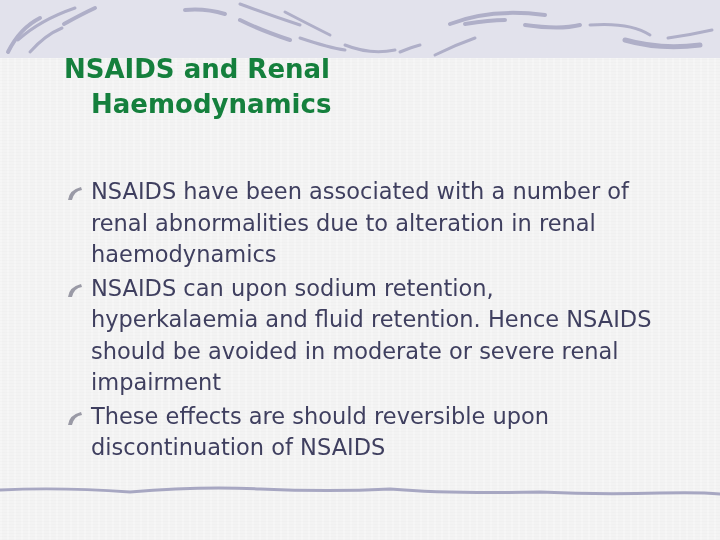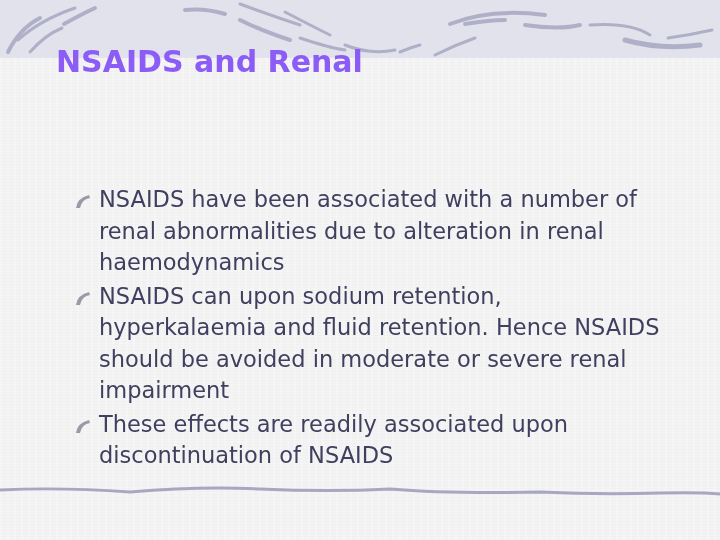--- a/index.html
+++ b/index.html
@@ -11,27 +11,27 @@
       repeating-linear-gradient(90deg, rgba(255,255,255,0.25) 0px, rgba(255,255,255,0.25) 2px, transparent 2px, transparent 7px);
     font-family: "DejaVu Sans", sans-serif;
   }
   .top-band {
     position: absolute; left: 0; top: 0; width: 720px; height: 58px;
     background: #e2e2ec;
   }
   .top-band svg, .bottom-rule svg { position: absolute; left: 0; top: 0; }
   .title {
     position: absolute; left: 56px; top: 44px; width: 600px;
-    color: #8b5cf6; font-weight: bold; font-size: 30px; line-height: 35px;
-    margin: 0;
+    color: #15803d; font-weight: bold; font-size: 26px; line-height: 35px;
+    margin: 8px;
   }
   .title .line2 { display: block; padding-left: 27px; }
   .bullets {
     position: absolute; left: 58px; top: 168px; width: 600px;
-    margin: 16px; padding: 0; list-style: none;
+    margin: 8px; padding: 0; list-style: none;
     color: #3f3f5f; font-size: 22.5px; line-height: 31.5px;
   }
   .bullets li { position: relative; padding-left: 25px; margin-bottom: 2px; }
   .bullet-icon {
     position: absolute; left: 0; top: 9px; width: 18px; height: 16px;
   }
   .bottom-rule { position: absolute; left: 0; top: 480px; width: 720px; height: 20px; }
 </style>
 </head>
 <body>
@@ -56,40 +56,41 @@
       <path d="M525 25 Q560 30 580 25" stroke-width="4"></path>
       <path d="M590 25 Q630 22 650 35" stroke-width="3"></path>
       <path d="M625 40 Q660 50 700 45" stroke-width="5"></path>
       <path d="M668 38 Q690 35 712 30" stroke-width="3"></path>
     </g>
   </svg>
 </div>
 
 <h1 class="title">
   <span>NSAIDS and Renal</span>
+  <span class="line2">Haemodynamics</span>
 </h1>
 
 <ul class="bullets">
   <li>
     <svg class="bullet-icon" viewBox="0 0 18 16">
       <path d="M2 15 Q3 5 15 2 L16 5 Q8 6 6 15 Z" fill="#9a9aa6"></path>
     </svg>
     <span>NSAIDS have been associated with a number of renal abnormalities due to alteration in renal haemodynamics</span>
   </li>
   <li>
     <svg class="bullet-icon" viewBox="0 0 18 16">
       <path d="M2 15 Q3 5 15 2 L16 5 Q8 6 6 15 Z" fill="#9a9aa6"></path>
     </svg>
     <span>NSAIDS can upon sodium retention, hyperkalaemia and fluid retention. Hence NSAIDS should be avoided in moderate or severe renal impairment</span>
   </li>
   <li>
     <svg class="bullet-icon" viewBox="0 0 18 16">
       <path d="M2 15 Q3 5 15 2 L16 5 Q8 6 6 15 Z" fill="#9a9aa6"></path>
     </svg>
-    <span>These effects are readily associated upon discontinuation of NSAIDS</span>
+    <span>These effects are should reversible upon discontinuation of NSAIDS</span>
   </li>
 </ul>
 
 <div class="bottom-rule">
   <svg width="720" height="20">
     <path d="M0 10 Q60 7 130 12 Q200 6 260 9 Q330 12 390 9 Q450 14 540 12 Q600 15 660 13 Q700 12 720 14" fill="none" stroke="#a7a7c2" stroke-width="3" stroke-linecap="round"></path>
   </svg>
 </div>
 
 </body></html>

